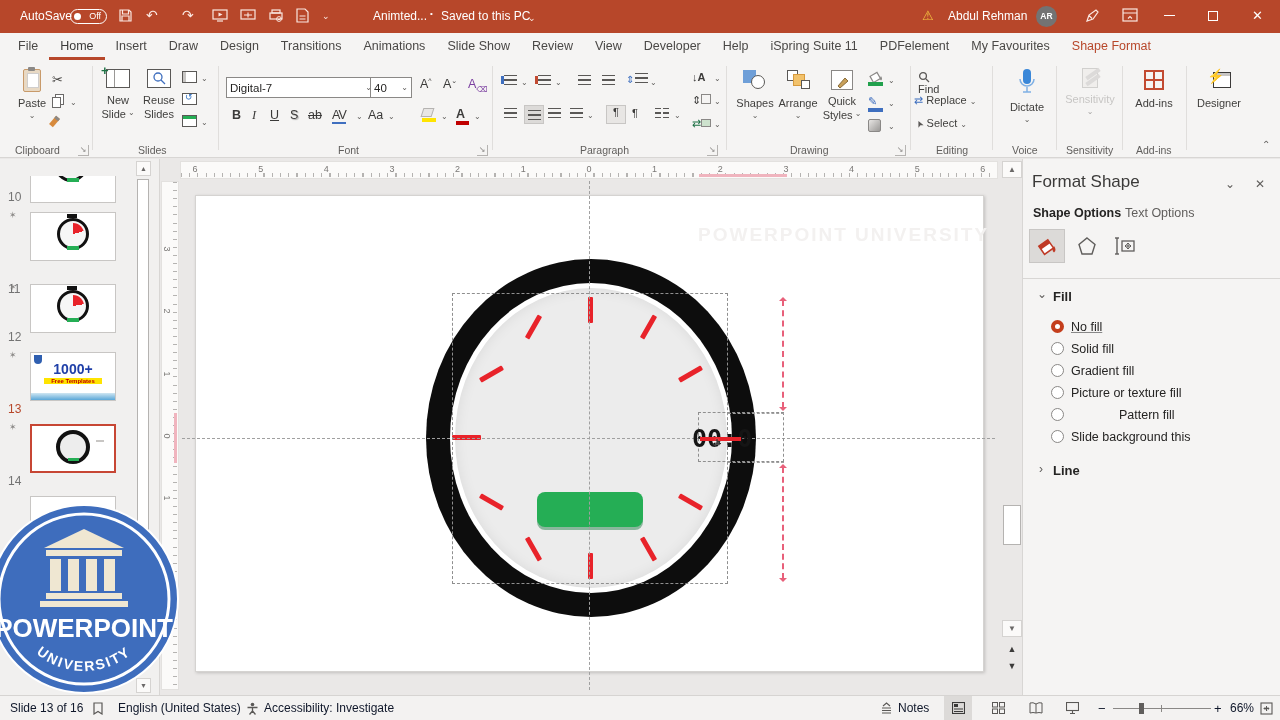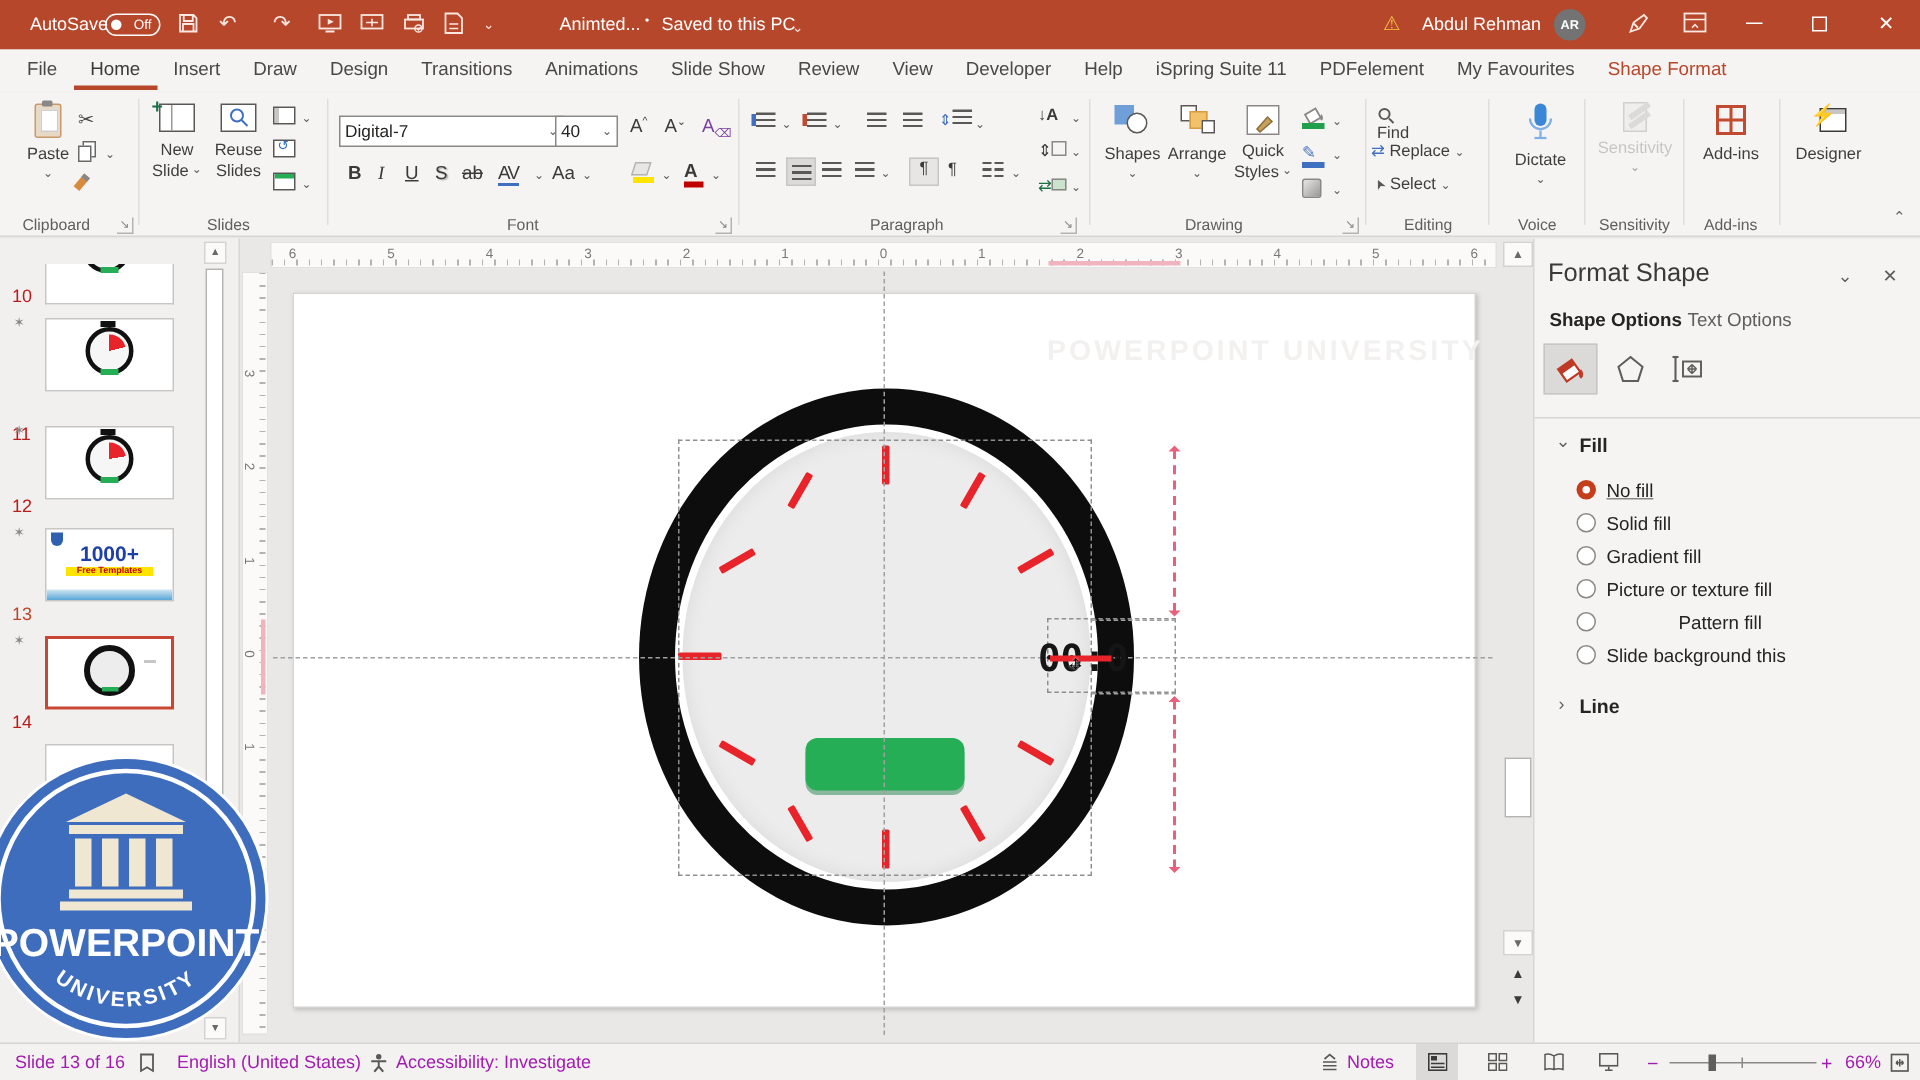--- a/index.html
+++ b/index.html
@@ -39,21 +39,21 @@
   .bars { display:inline-block; width:13px; height:10px; background:repeating-linear-gradient(to bottom,#5a5856 0 1.4px,transparent 1.4px 4.3px); }
   .ibox { position:absolute; display:flex; align-items:center; gap:2px; cursor:pointer; }
   .combo { position:absolute; height:21px; background:#fff; border:1px solid #8a8886; display:flex; align-items:center; padding:0 3px; }
   .combo input { border:none; outline:none; width:100%; font-size:11.5px; color:#252423; font-family:"Liberation Sans",sans-serif; background:transparent; }
   .fbtn { position:absolute; font-size:12.5px; color:#3b3a39; cursor:pointer; }
   .mini { position:absolute; cursor:pointer; }
   .boxsel { background:#dcdad8; border:1px solid #c8c6c4; }
 
   
   .thumbpanel { position:absolute; left:0; top:159px; width:160px; height:536px; background:#f1f0ef; border-right:1px solid #d8d6d4; }
-  .tnum { position:absolute; left:8px; font-size:12px; color:#b91c1c; }
+  .tnum { position:absolute; left:8px; font-size:12px; color:#737373; }
   .tstar { position:absolute; left:9px; font-size:9px; color:#8a8886; }
   .thumb { position:absolute; left:30px; width:86px; height:49px; background:#fff; border:1px solid #c8c6c4; overflow:hidden; cursor:pointer;margin-top:24px; }
   .thumb.sel { border:2px solid #c74634; }
   .pscroll { position:absolute; left:136px; width:15px; background:#f1f0ef; }
   .sbtn { position:absolute; width:15px; height:15px; background:#fbfaf9; border:1px solid #d5d3d1; color:#6b6968; font-size:7px; text-align:center; line-height:13px; cursor:pointer; }
   .sthumb { position:absolute; background:#fff; border:1px solid #b5b3b1; cursor:pointer; }
 
   .hruler { position:absolute; left:180px; top:161px; width:818px; height:18px; background:#fbfaf9; border:1px solid #e3e1df; }
   .hr-nums { position:absolute; left:9px; top:2px; width:798px; display:flex; justify-content:space-between; }
   .hr-nums span { width:10px; text-align:center; font-size:9px; color:#7a7876; }
@@ -97,21 +97,21 @@
   .fp-x { position:absolute; font-size:12px; color:#605e5c; cursor:pointer; }
   .fp-tab { position:absolute; top:47px; font-size:12.5px; cursor:pointer; }
   .fp-ibox { position:absolute; top:70px; width:36px; height:34px; display:flex; align-items:center; justify-content:center; cursor:pointer; }
   .fp-div { position:absolute; left:0; top:119px; width:258px; border-top:1px solid #d8d6d4; }
   .fp-hd { position:absolute; font-size:13px; font-weight:bold; color:#252423; }
   .radio { position:absolute; width:13px; height:13px; border-radius:50%; background:#fff; border:1px solid #8a8886; cursor:pointer; }
   .radio.on { border:4px solid #c43e1c; }
   .rlabel { position:absolute; font-size:12.5px; color:#252423; cursor:pointer; }
 
   
-  .statusbar { position:absolute; left:0; top:695px; width:1280px; height:25px; background:#f3f2f1; border-top:1px solid #d6d4d2; font-size:12px; color:#a21caf; z-index:60; }
+  .statusbar { position:absolute; left:0; top:695px; width:1280px; height:25px; background:#f3f2f1; border-top:1px solid #d6d4d2; font-size:12px; color:#0f172a; z-index:60; }
   .sb-it { position:absolute; top:5px; white-space:nowrap; cursor:pointer; }
   .vbtn { position:absolute; top:0; width:28px; height:24px; display:flex; align-items:center; justify-content:center; cursor:pointer; }
   .vbtn.sel { background:#dcdad8; }
 
   
   .logo { position:absolute; left:-12px; top:503px; width:192px; height:192px; z-index:50; }
 
   svg { display:block; }
 </style>
 </head>

